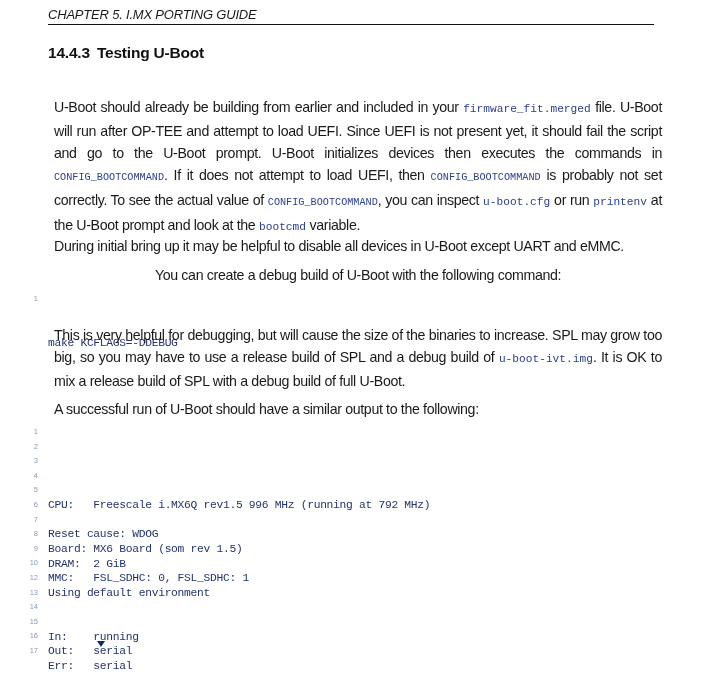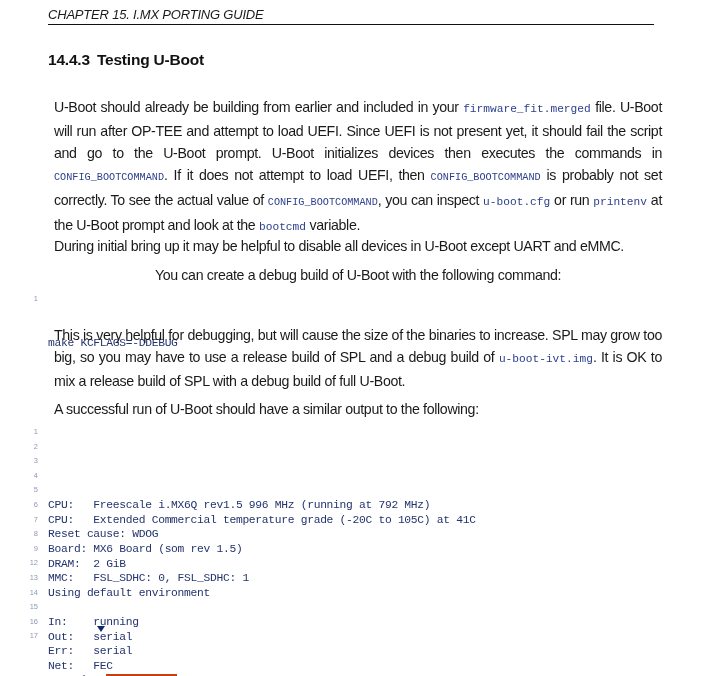--- a/index.html
+++ b/index.html
@@ -28,21 +28,21 @@
     position: absolute;
     left: 48px;
     top: 24px;
     width: 606px;
     height: 0;
     border-top: 1.3px solid #111;
   }
   .section-title {
     position: absolute;
     left: 48px;
-    top: 51px;
+    top: 44px;
     font-size: 15.5px;
     font-weight: bold;
     letter-spacing: -0.2px;
     color: #111;
     margin: 0;
   }
   .section-title .num { margin-right: 7px; }
   .para {
     position: absolute;
     left: 48px;
@@ -102,21 +102,21 @@
     width: 0;
     height: 0;
     border-left: 4px solid transparent;
     border-right: 4px solid transparent;
     border-top: 6px solid #0c2a6e;
   }
 </style>
 </head>
 <body>
 
-<div class="running-header">CHAPTER 15.  I.MX PORTING GUIDE</div>
+<div class="running-header">CHAPTER 5.  I.MX PORTING GUIDE</div>
 <div class="header-rule"></div>
 
 <h3 class="section-title"><span class="num">14.4.3</span><span>Testing U-Boot</span></h3>
 
 <p class="para justify" style="top:90px;"><span>U-Boot should already be building from earlier and included in your </span><code class="inline">firmware_fit.merged</code><span> file.  U-Boot will run after OP-TEE and attempt to load UEFI. Since UEFI is not present yet, it should fail the script and go to the U-Boot prompt.  U-Boot initializes devices then executes the commands in </span><code class="inline caps">CONFIG_BOOTCOMMAND</code><span>. If it does not attempt to load UEFI, then </span><code class="inline caps">CONFIG_BOOTCOMMAND</code><span> is probably not set correctly. To see the actual value of </span><code class="inline caps">CONFIG_BOOTCOMMAND</code><span>, you can inspect </span><code class="inline">u-boot.cfg</code><span> or run </span><code class="inline">printenv</code><span> at the U-Boot prompt and look at the </span><code class="inline">bootcmd</code><span> variable.</span></p>
 
 <p class="para" style="top:229px;">During initial bring up it may be helpful to disable all devices in U-Boot except UART and eMMC.</p>
 
 <p class="para" style="top:258px;text-align:center;">You can create a debug build of U-Boot with the following command:</p>
 
@@ -125,25 +125,26 @@
   </div>
 
 <p class="para justify" style="top:318px;"><span>This is very helpful for debugging, but will cause the size of the binaries to increase. SPL may grow too big, so you may have to use a release build of SPL and a debug build of </span><code class="inline">u-boot-ivt.img</code><span>. It is OK to mix a release build of SPL with a debug build of full U-Boot.</span></p>
 
 <p class="para" style="top:392px;">A successful run of U-Boot should have a similar output to the following:</p>
 
 <div class="listing" style="top:425px;" id="listing2">
     <div class="line"><span class="ln">1</span></div>
     <div class="line"><span class="ln">2</span><span class="code"></span></div>
     <div class="line"><span class="ln">3</span><span class="code">CPU:   Freescale i.MX6Q rev1.5 996 MHz (running at 792 MHz)</span></div>
-    <div class="line"><span class="ln">4</span><span class="code">CPU:   Extended Commercial temperature grade (-20C to 105C) at 41C</span></div>
+    <div class="line"><span class="ln">4</span></div>
     <div class="line"><span class="ln">5</span><span class="code">Reset cause: WDOG</span></div>
     <div class="line"><span class="ln">6</span><span class="code">Board: MX6 Board (som rev 1.5)</span></div>
     <div class="line"><span class="ln">7</span><span class="code">DRAM:  2 GiB</span></div>
     <div class="line"><span class="ln">8</span><span class="code">MMC:   FSL_SDHC: 0, FSL_SDHC: 1</span></div>
     <div class="line"><span class="ln">9</span><span class="code">Using default environment</span></div>
+    <div class="line"><span class="ln">10</span><span class="code"></span></div>
     <div class="line"><span class="ln">12</span></div>
     <div class="line"><span class="ln">13</span><span class="code">In:    running</span></div>
     <div class="line"><span class="ln">14</span><span class="code">Out:   serial</span></div>
     <div class="line"><span class="ln">15</span><span class="code">Err:   serial</span></div>
     <div class="line"><span class="ln">16</span><span class="code">Net:   FEC</span></div>
     <div class="line"><span class="ln">17</span><span class="code"><span>starting </span><span class="selection">USB...</span></span><span class="cursor-marker" style="left: 97px; top: -3px;"></span></div>
   </div>
 
 </body></html>

